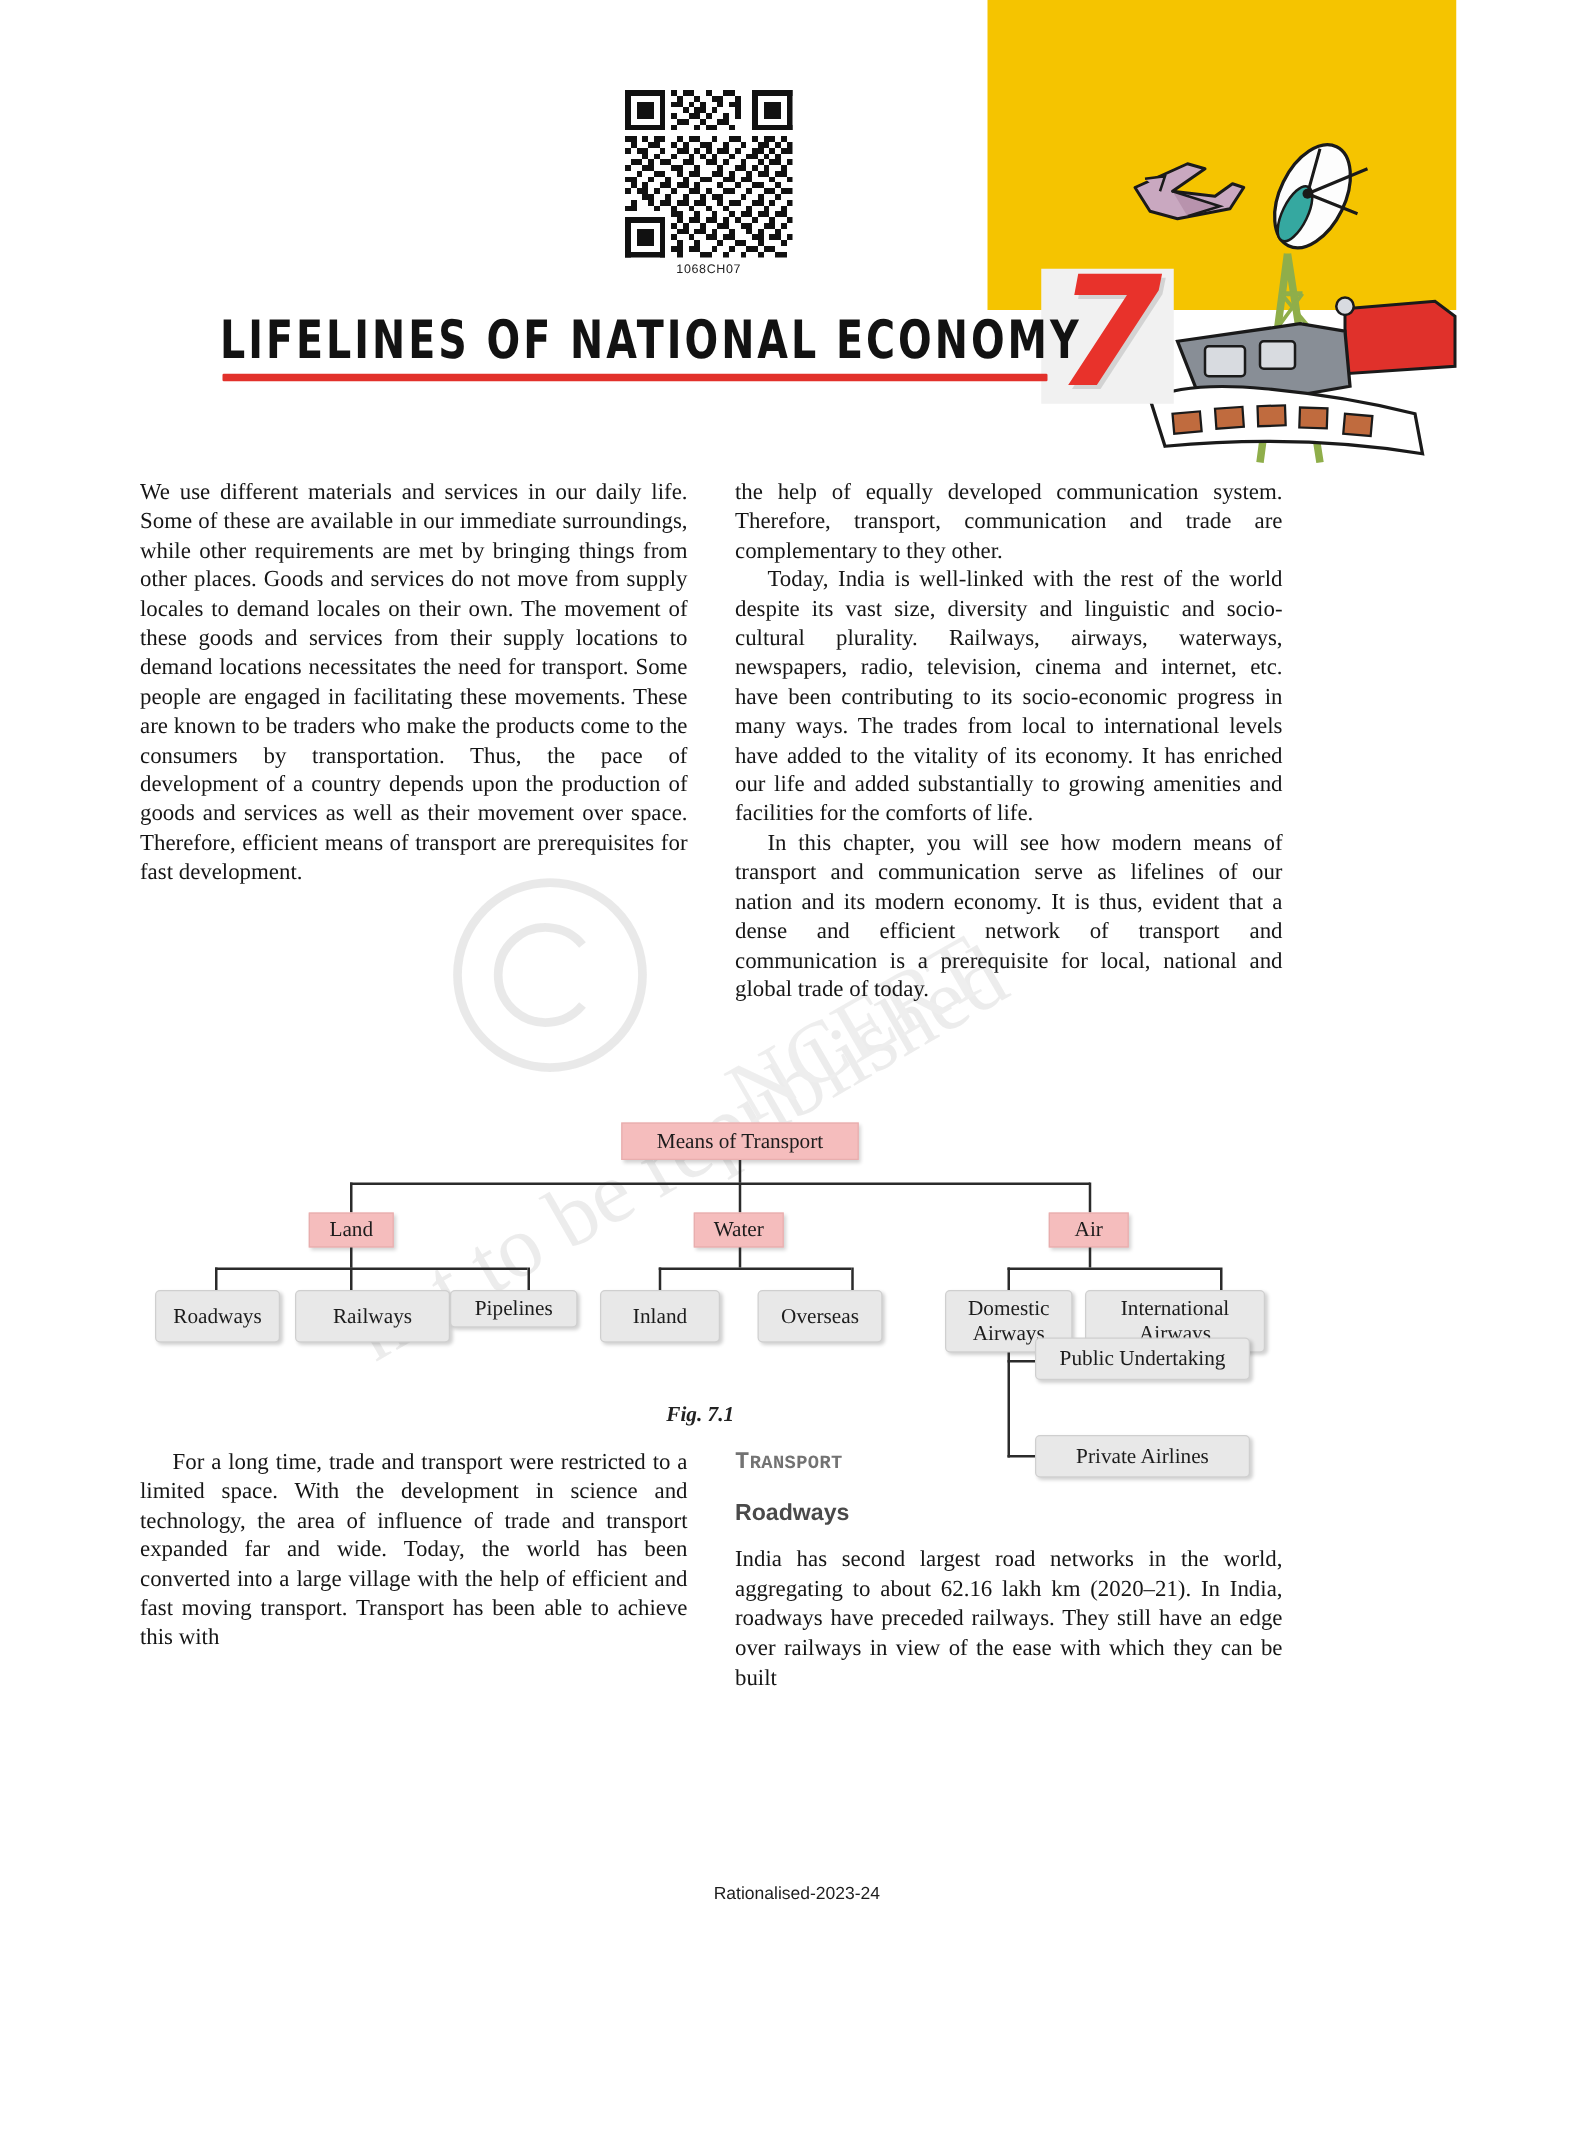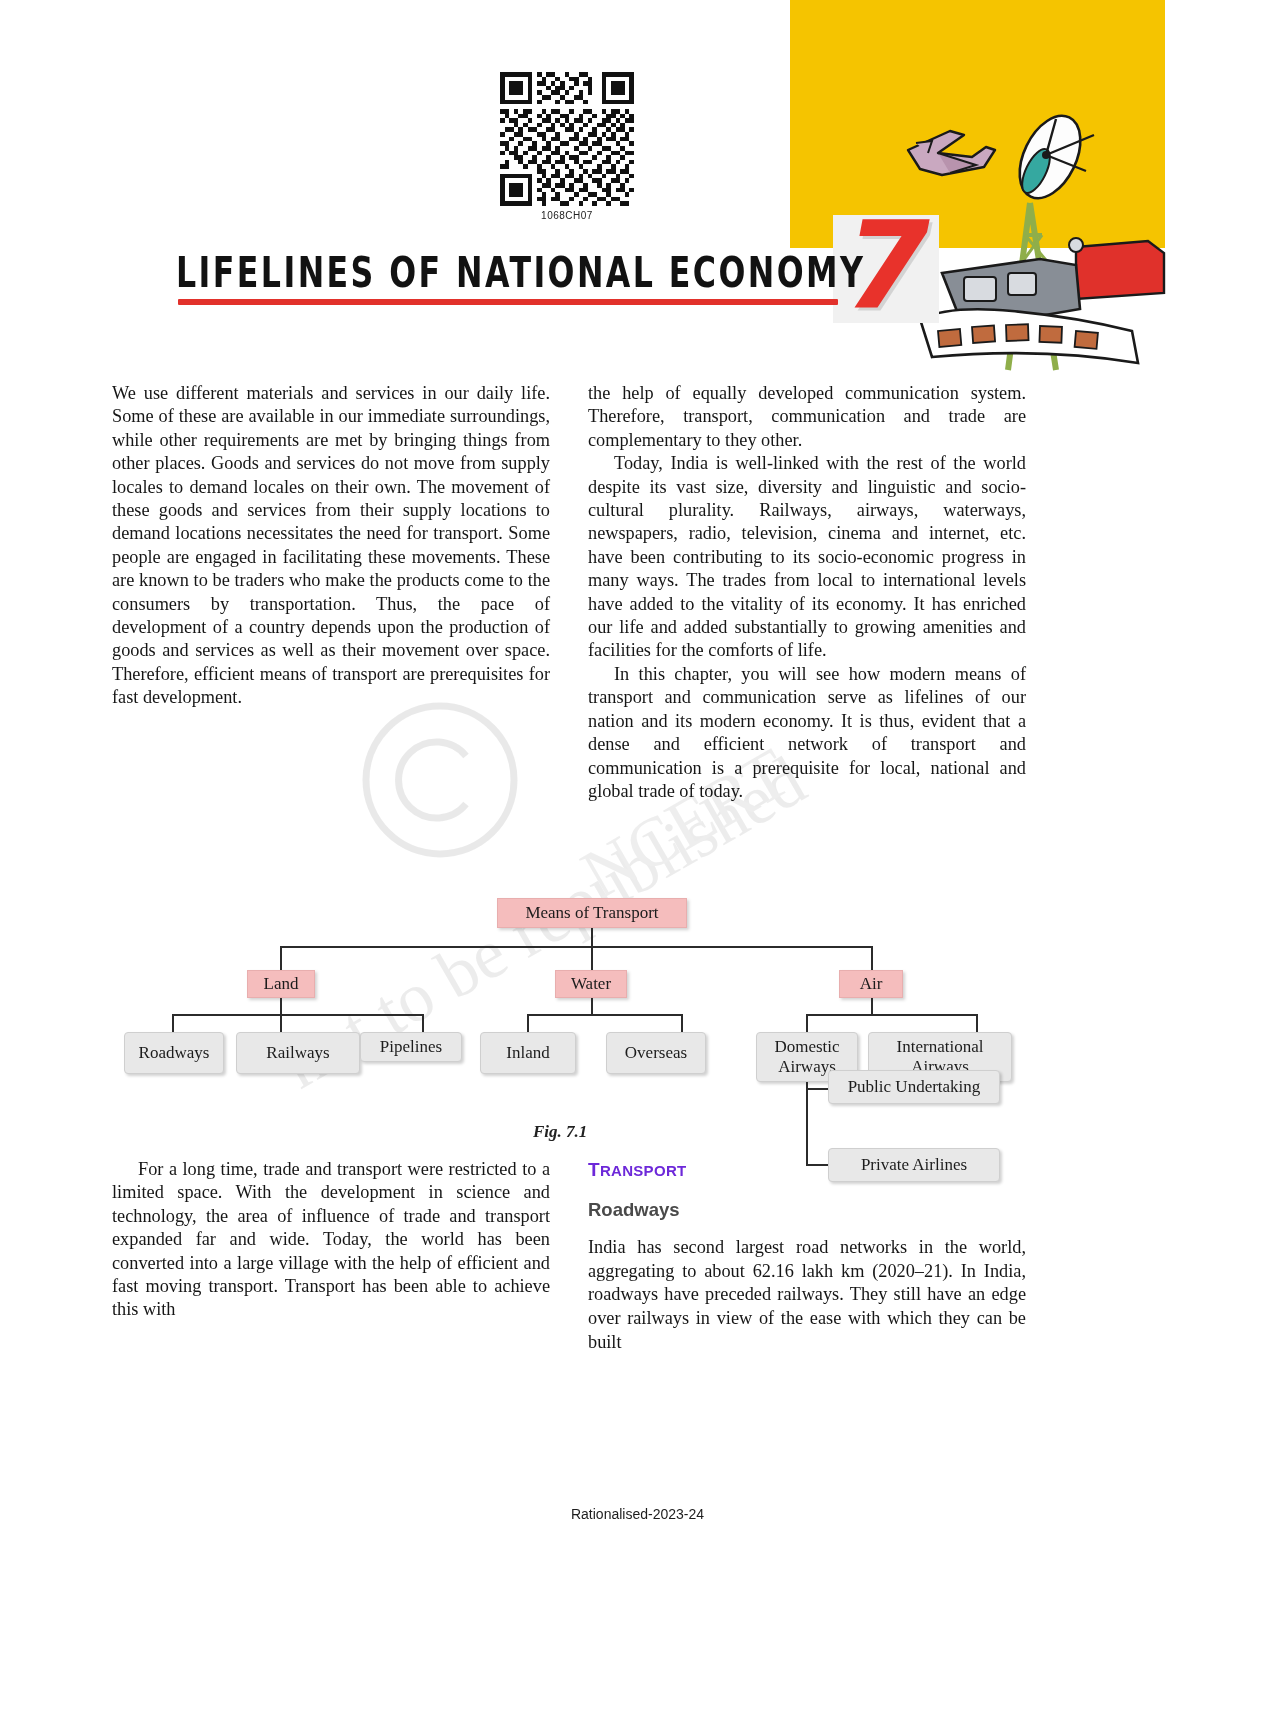--- a/index.html
+++ b/index.html
@@ -115,24 +115,24 @@
 
   #col-left-top  { left: 112px; top: 382px; }
   #col-right-top { left: 588px; top: 382px; }
   #col-left-bot  { left: 112px; top: 1158px; text-indent: 26px; }
   #col-right-bot { left: 588px; top: 1158px; }
 
   .tight { letter-spacing: -0.15px; }
 
   
   h2.sec {
-    font-family: Liberation Sans, sans-serif;
+    font-family: Liberation Mono, monospace;
     font-weight: 700;
     font-size: 19px;
-    color: #6d28d9;
+    color: #737373;
     margin: 0 0 16px 0;
     letter-spacing: .3px;
   }
   h2.sec .small { font-size: 15px; }
   h3.sub {
     font-family: "Liberation Sans", sans-serif;
     font-weight: 700;
     font-size: 18.5px;
     color: #4A4A4A;
     margin: 0 0 14px 0;

